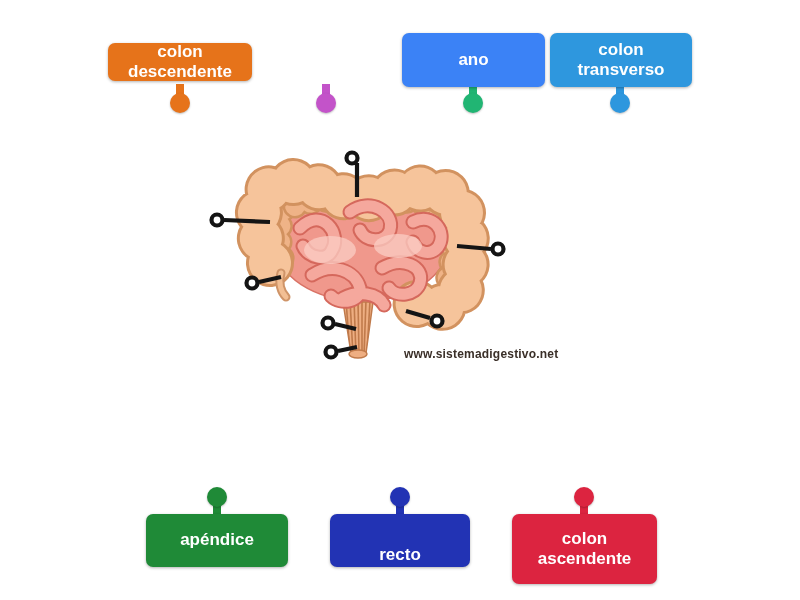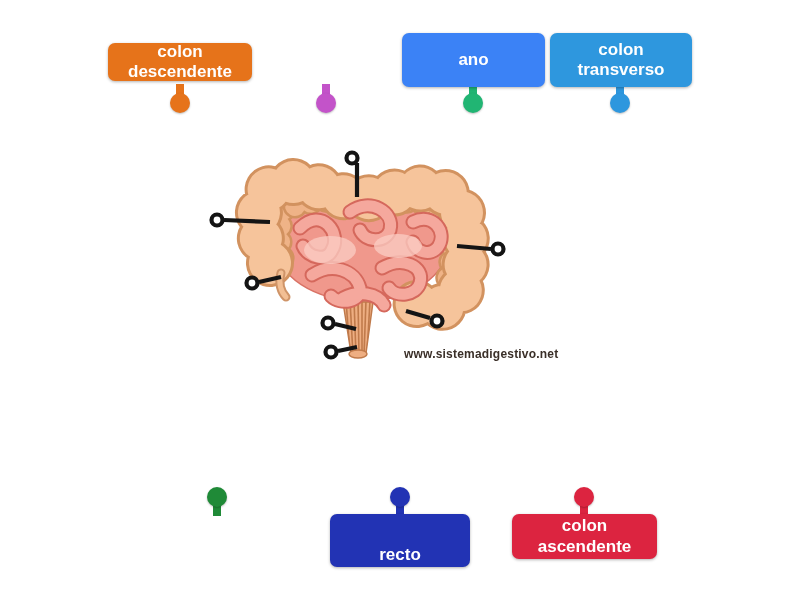--- a/index.html
+++ b/index.html
@@ -33,21 +33,21 @@
   .t4{left:550px;top:33px;width:142px;height:54px}
   .t4s{left:616px;top:84px;height:11px}
   .t4k{left:610px;top:93px}
 
   .b1{left:146px;top:514px;width:142px;height:53px}
   .b1s{left:213px;top:497px;height:19px}
   .b1k{left:207px;top:487px}
   .b2{left:330px;top:514px;width:140px;height:53px}
   .b2s{left:396px;top:497px;height:19px}
   .b2k{left:390px;top:487px}
-  .b3{left:512px;top:514px;width:145px;height:45px}
+  .b3{left:512px;top:514px;width:145px;height:70px}
   .b3s{left:580px;top:497px;height:19px}
   .b3k{left:574px;top:487px}
 
   
   #anatomy{position:absolute;left:0;top:0;z-index:0;}
 
   .colon-outline{fill:none;stroke:#d2925f;stroke-linecap:round;}
   .colon-fill{fill:none;stroke:#f6c49b;stroke-linecap:round;}
   .colon-main-o{stroke-width:48;stroke-dasharray:0.1 26;}
   .colon-main-f{stroke-width:42;stroke-dasharray:0.1 26;}
@@ -92,20 +92,23 @@
   </div>
 
   <div class="stem t4s" style="background-color: rgb(46, 151, 222);"></div>
   <div class="knob t4k" style="background-color: rgb(46, 151, 222);"></div>
   <div class="tile t4" style="background-color: rgb(46, 151, 222);">
     <span class="tile-label">colon transverso</span>
   </div>
 
   <div class="stem b1s" style="background-color: rgb(31, 138, 55);"></div>
   <div class="knob b1k" style="background-color: rgb(31, 138, 55);"></div>
+  <div class="tile b1" style="background-color: rgb(31, 138, 55);">
+    <span class="tile-label">apéndice</span>
+  </div>
 
   <div class="stem b2s" style="background-color: rgb(34, 51, 180);"></div>
   <div class="knob b2k" style="background-color: rgb(34, 51, 180);"></div>
   <div class="tile b2" style="background-color: rgb(34, 51, 180); align-items: flex-end;">
     <span class="tile-label">recto</span>
   </div>
 
   <div class="stem b3s" style="background-color: rgb(220, 36, 64);"></div>
   <div class="knob b3k" style="background-color: rgb(220, 36, 64);"></div>
   <div class="tile b3" style="background-color: rgb(220, 36, 64);">

